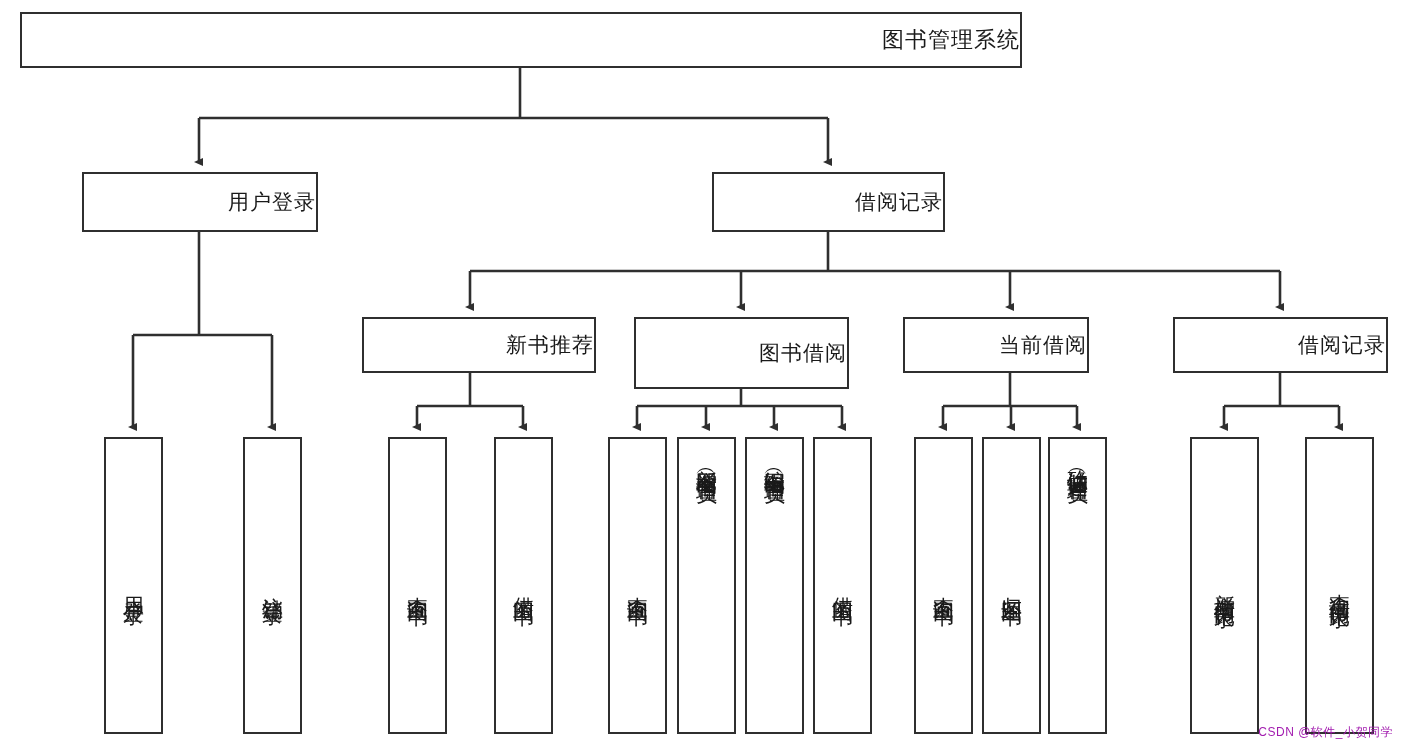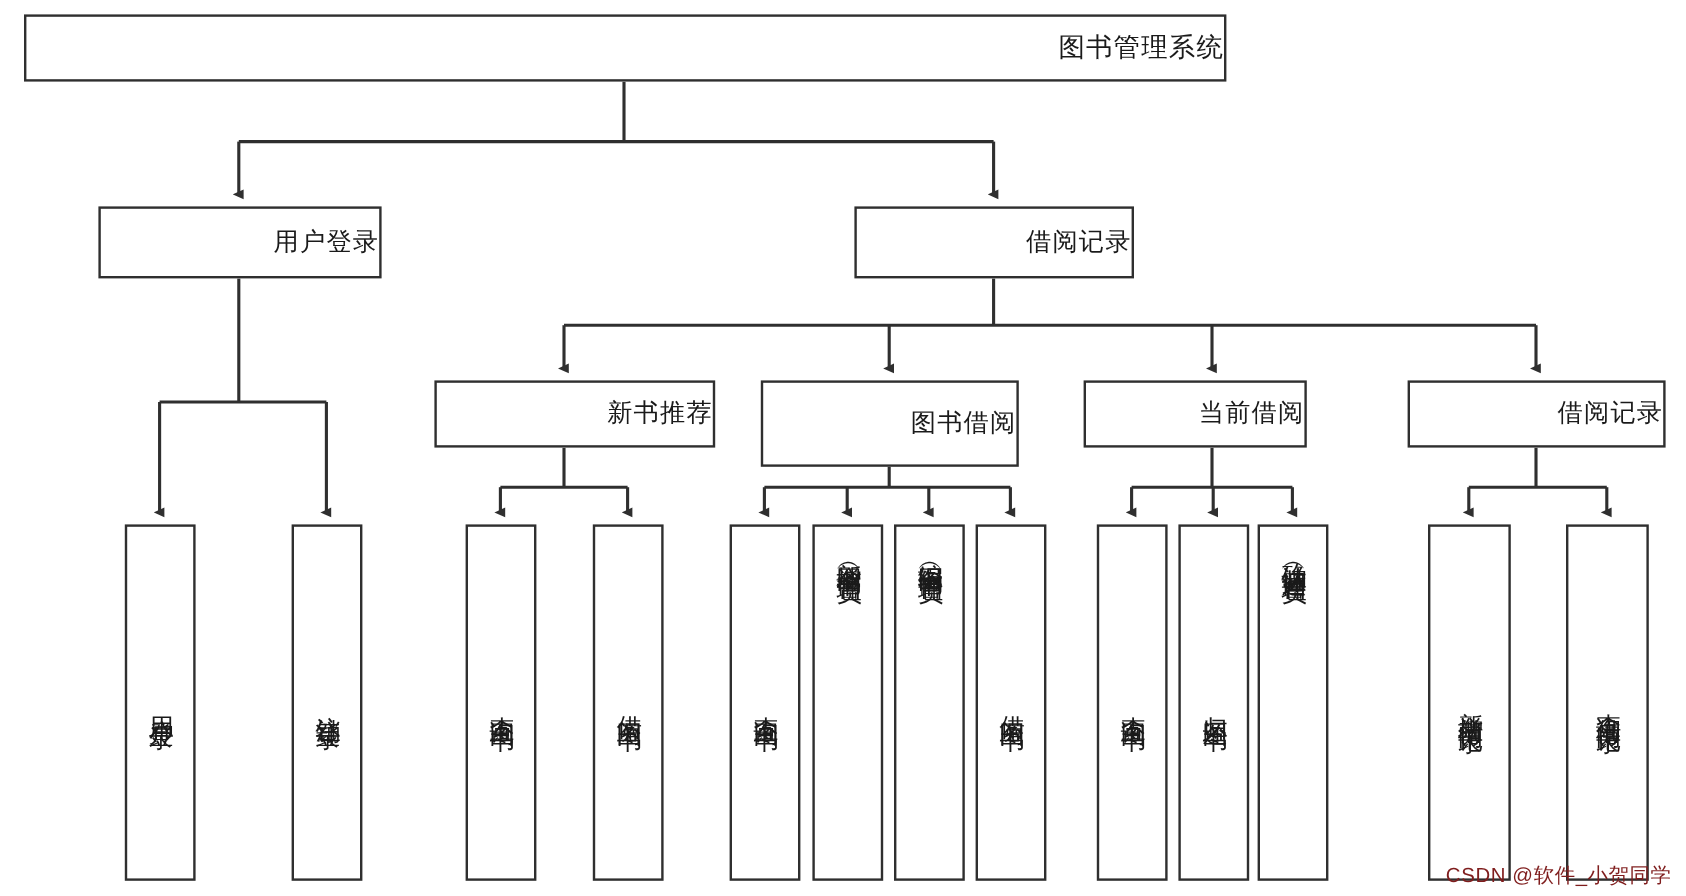--- a/index.html
+++ b/index.html
@@ -66,22 +66,22 @@
     letter-spacing: 2px;
   }
   .node.v.mid {
     align-items: center;
     padding-top: 0;
   }
   #watermark {
     position: absolute;
     right: 12px;
     bottom: 6px;
-    font-size: 17px;
-    color: #7f1d1d;
+    font-size: 12px;
+    color: #a21caf;
     letter-spacing: 0.5px;
     white-space: nowrap;
     z-index: 5;
   }
 </style>
 </head>
 <body>
 
 <div id="diagram-root">
 

